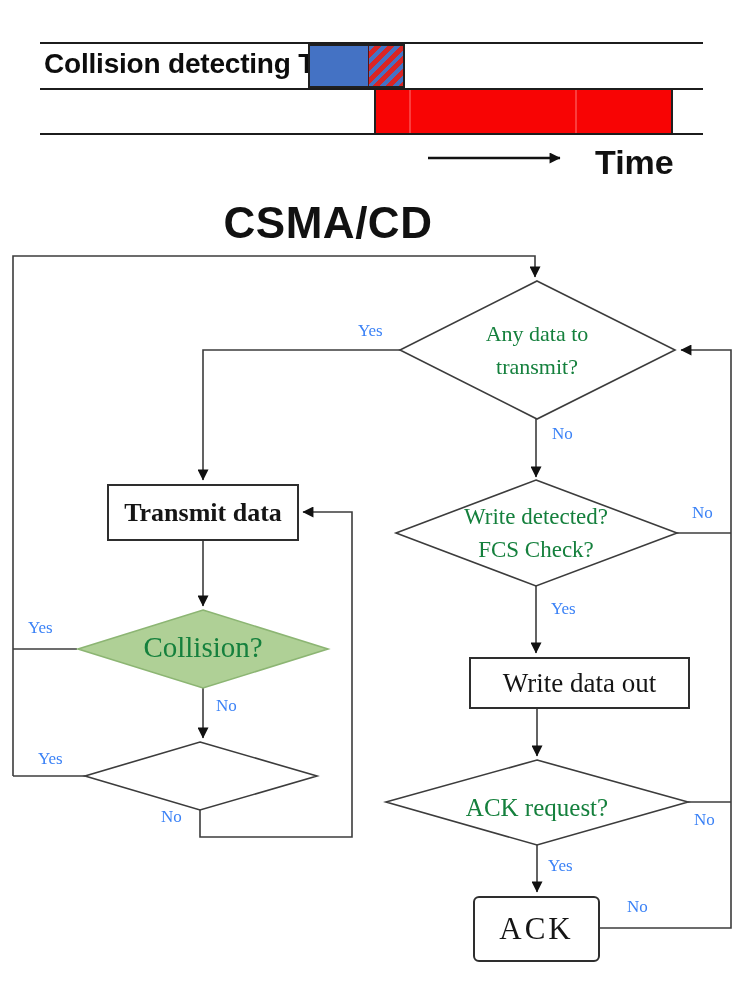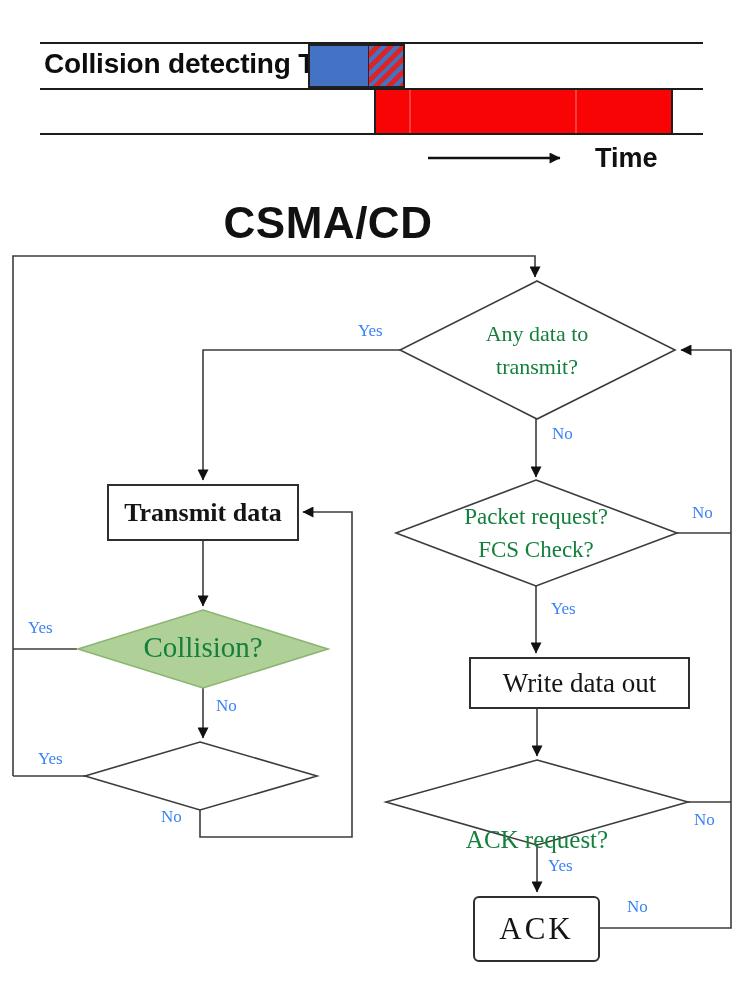--- a/index.html
+++ b/index.html
@@ -11,38 +11,38 @@
   .tline{position:absolute;height:2px;background:#1c1c1c;}
   .row-label{position:absolute;font-size:28px;font-weight:600;color:#0d0d0d;letter-spacing:-0.2px;}
   #tx-bar{position:absolute;left:308px;top:44px;width:97px;height:44px;
     background:#4472C4;border:2px solid #202020;box-sizing:border-box;}
   #tx-bar-hatch{position:absolute;right:0;top:0;width:34px;height:100%;
     border-left:1px solid #5a1111;
     background:repeating-linear-gradient(135deg,rgba(0,0,0,0) 0 4px,#d92525 4px 9px);}
   #int-bar{position:absolute;left:374px;top:90px;width:299px;height:43px;
     background:#f80404;border-left:2px solid #202020;border-right:2px solid #202020;box-sizing:border-box;}
   .int-divider{position:absolute;top:0;width:2px;height:100%;background:rgba(255,130,130,0.45);}
-  #time-label{position:absolute;left:595px;top:143px;font-size:27px;font-weight:600;}
+  #time-label{position:absolute;left:595px;top:143px;font-size:34px;font-weight:600;}
   
   #flow-svg{position:absolute;left:0;top:0;z-index:1;}
   #flow-title{position:absolute;left:168px;top:198px;width:320px;text-align:center;
     font-size:44px;font-weight:700;letter-spacing:0.5px;z-index:3;}
   .proc-box{position:absolute;background:#fff;border:2px solid #2e2e2e;box-sizing:border-box;
     display:flex;align-items:center;justify-content:center;z-index:2;
     font-family:"Liberation Serif",serif;color:#151515;}
   #box-transmit{left:107px;top:484px;width:192px;height:57px;font-size:26px;font-weight:bold;}
   #box-write{left:427px;top:657px;width:221px;height:52px;font-size:27px;margin-left:42px;}
   #box-ack{left:473px;top:896px;width:127px;height:66px;font-size:31px;letter-spacing:3px;border-radius:6px;}
   .dia-label{position:absolute;width:240px;text-align:center;z-index:3;
     font-family:"Liberation Serif",serif;color:#15803d;}
   #lbl-anydata{left:417px;top:317px;font-size:22px;line-height:33px;}
   #lbl-packet{left:416px;top:500px;font-size:23px;line-height:33px;}
   #lbl-collision{left:83px;top:631px;font-size:29px;}
   #lbl-endoft{left:81px;top:759px;font-size:27px;}
-  #lbl-ackreq{left:417px;top:826px;font-size:25px;text-align:center;}
+  #lbl-ackreq{left:417px;top:794px;font-size:25px;text-align:center;}
   .yn{position:absolute;z-index:3;font-family:"Liberation Serif",serif;font-size:17px;color:#3b82f6;}
   #yn-anydata-yes{left:358px;top:321px;}
   #yn-anydata-no{left:552px;top:424px;}
   #yn-collision-yes{left:28px;top:618px;}
   #yn-collision-no{left:216px;top:696px;}
   #yn-endoft-yes{left:38px;top:749px;}
   #yn-endoft-no{left:161px;top:807px;}
   #yn-packet-no{left:692px;top:503px;}
   #yn-packet-yes{left:551px;top:599px;}
   #yn-ackreq-no{left:694px;top:810px;}
@@ -127,21 +127,21 @@
   </div>
   <div id="box-ack" class="proc-box">
     <span>ACK</span>
   </div>
 
   <div id="lbl-anydata" class="dia-label">
     <div>Any data to</div>
     <div>transmit?</div>
   </div>
   <div id="lbl-packet" class="dia-label">
-    <div>Packet request?</div>
+    <div>Write detected?</div>
     <div>FCS Check?</div>
   </div>
   <div id="lbl-collision" class="dia-label">Collision?</div>
   <div id="lbl-ackreq" class="dia-label">ACK request?</div>
 
   <div id="yn-anydata-yes" class="yn">Yes</div>
   <div id="yn-anydata-no" class="yn">No</div>
   <div id="yn-collision-yes" class="yn">Yes</div>
   <div id="yn-collision-no" class="yn">No</div>
   <div id="yn-endoft-yes" class="yn">Yes</div>

